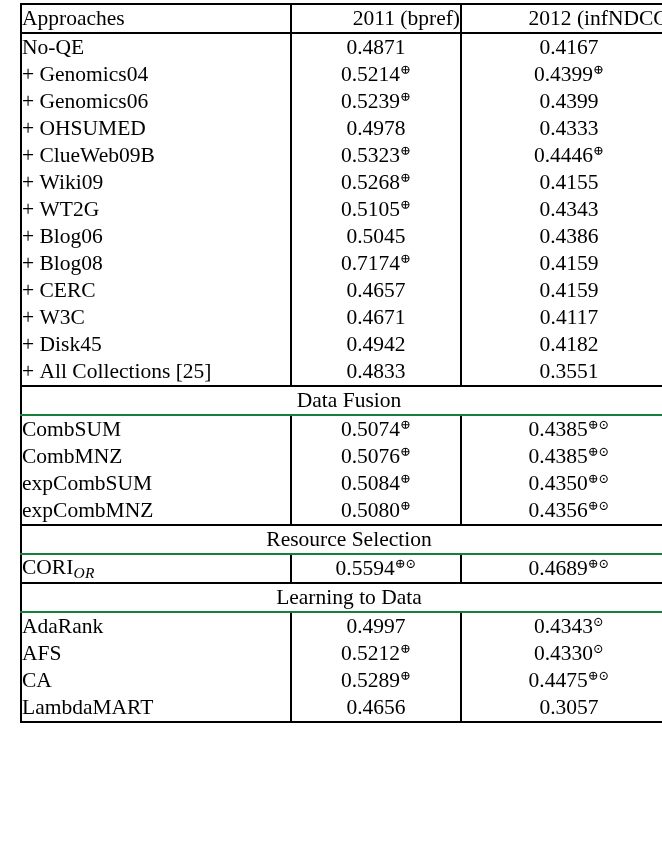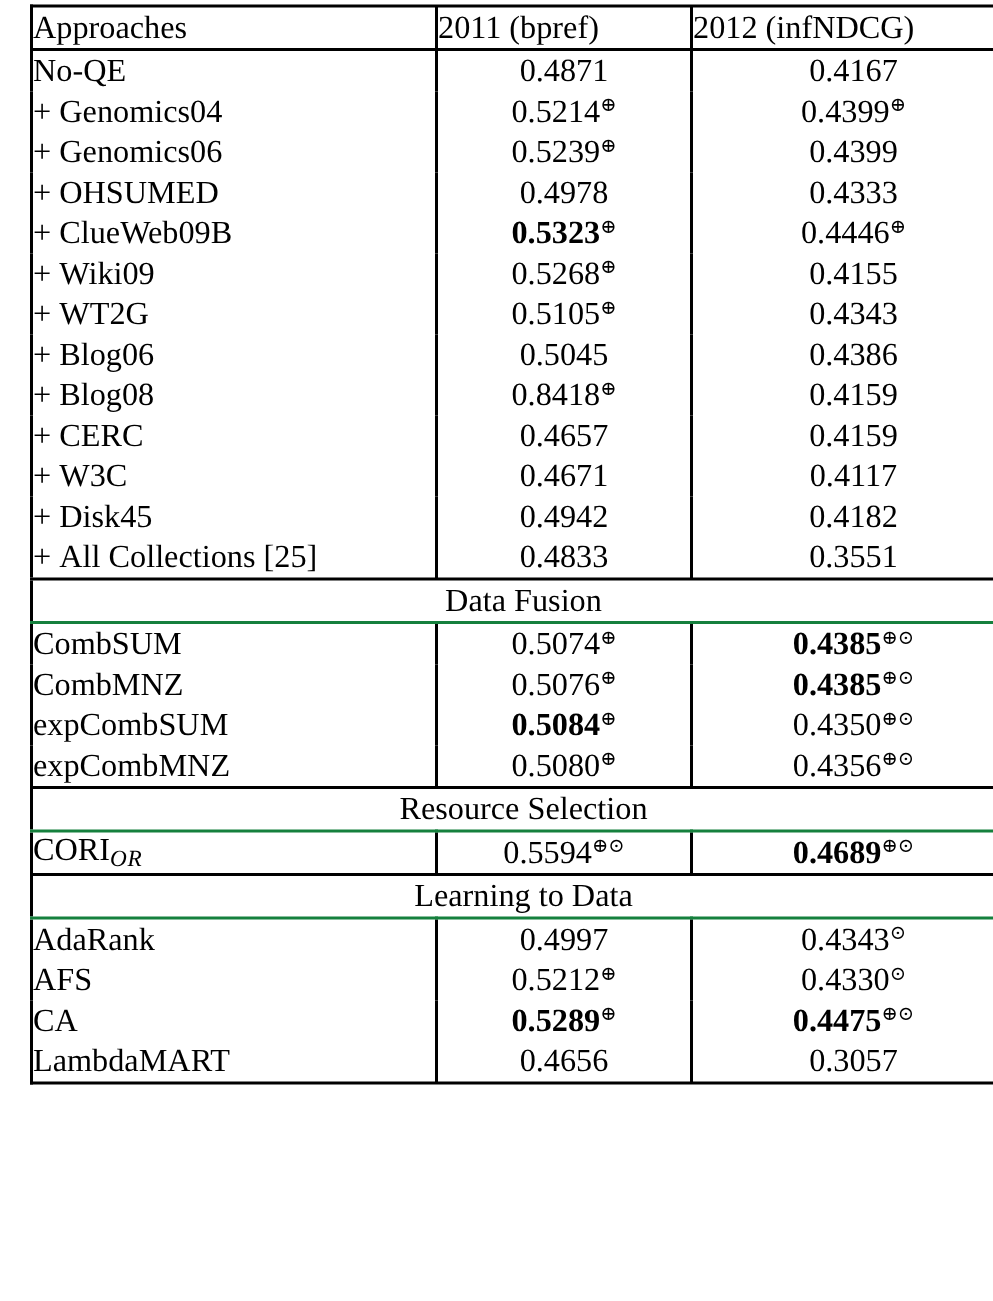--- a/index.html
+++ b/index.html
@@ -42,21 +42,21 @@
   }
 
   #results-table td:first-child,
   #results-table th:first-child { border-left: none; }
   #results-table td:last-child,
   #results-table th:last-child { border-right: none; }
 
   
   tr.header-row th {
     height: 30px;
-    text-align: left;
+    text-align: right;
   }
   tr.header-row th.approach-head {
     text-align: left;
     padding-left: 8px;
   }
   tr.header-row {
     border-bottom: 2px solid #000;
   }
 
   
@@ -67,21 +67,21 @@
   }
   td.label.indent::before {
     content: "+\00a0";
   }
 
   
   td.num {
     text-align: center;
     white-space: nowrap;
   }
-  td.num .val.bold { font-weight: bold; }
+  td.num .val.bold { font-weight: normal; }
   td.num .marks {
     font-size: 13px;
     vertical-align: 0.55em;
     letter-spacing: 0;
     font-weight: normal;
   }
 
   
   tr.section-row td {
     text-align: center;
@@ -151,21 +151,21 @@
         <td class="num"><span class="val">0.5105</span><span class="marks">⊕</span></td>
         <td class="num"><span class="val">0.4343</span></td>
       </tr>
       <tr>
         <td class="label indent"><span>Blog06</span></td>
         <td class="num"><span class="val">0.5045</span></td>
         <td class="num"><span class="val">0.4386</span></td>
       </tr>
       <tr>
         <td class="label indent"><span>Blog08</span></td>
-        <td class="num"><span class="val">0.8418</span><span class="marks">⊕</span></td>
+        <td class="num"><span class="val">0.7174</span><span class="marks">⊕</span></td>
         <td class="num"><span class="val">0.4159</span></td>
       </tr>
       <tr>
         <td class="label indent"><span>CERC</span></td>
         <td class="num"><span class="val">0.4657</span></td>
         <td class="num"><span class="val">0.4159</span></td>
       </tr>
       <tr>
         <td class="label indent"><span>W3C</span></td>
         <td class="num"><span class="val">0.4671</span></td>

